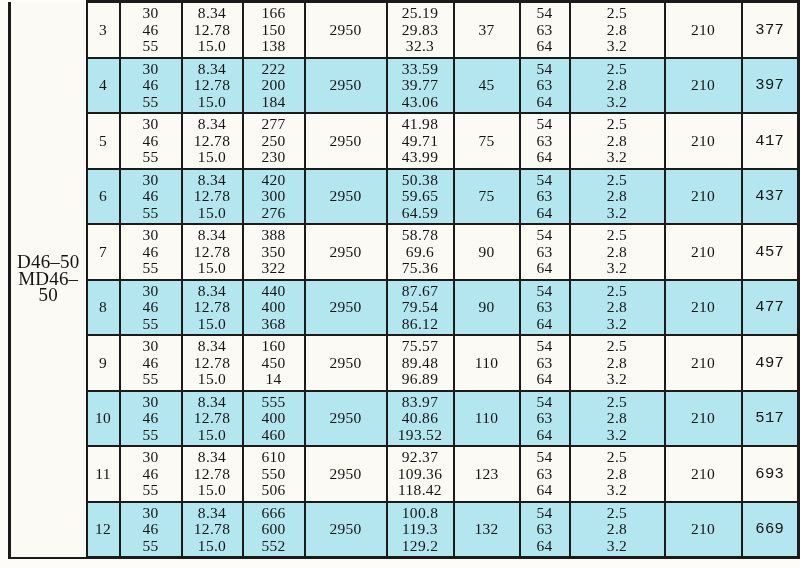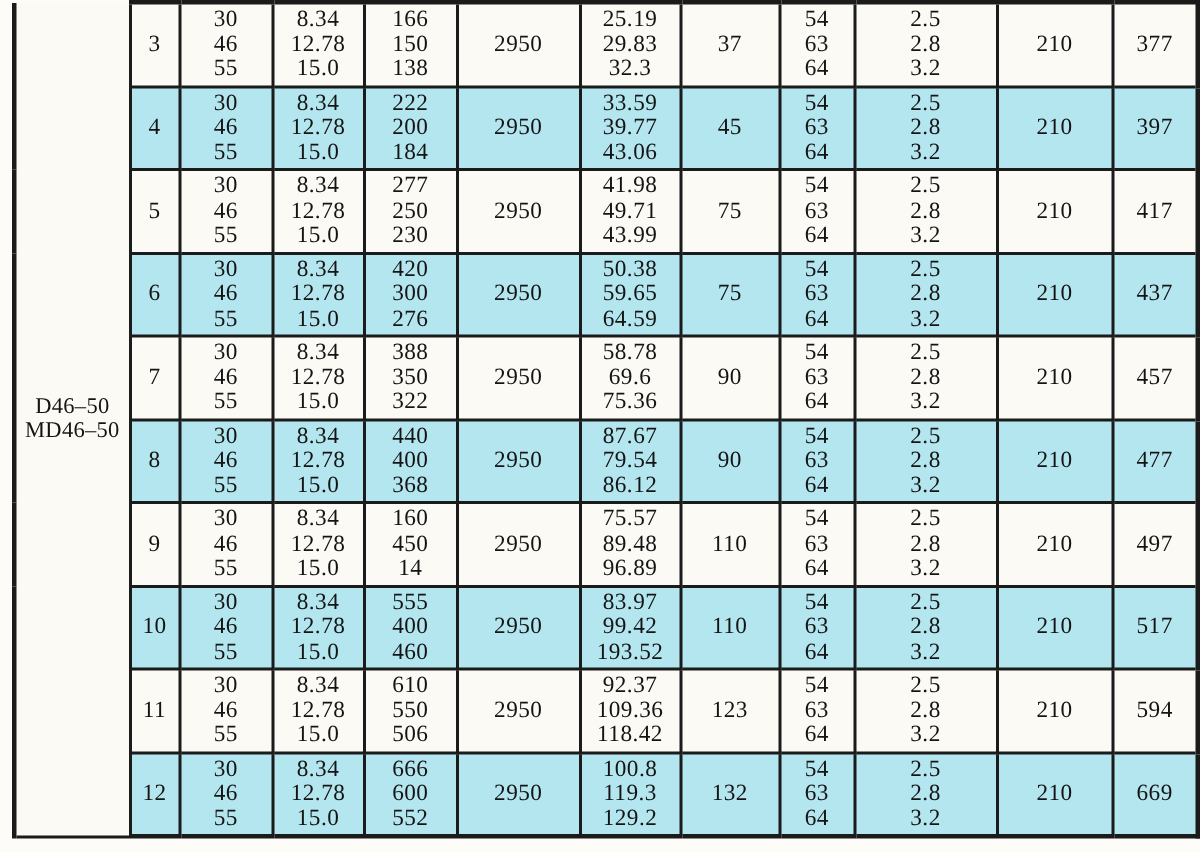--- a/index.html
+++ b/index.html
@@ -29,27 +29,27 @@
     line-height:16.5px;
     text-align:center;
     vertical-align:middle;
     padding:2px 0;
     letter-spacing:0.3px;
   }
   tr { height:54px; }
   tr:first-child { height:51px; }
   tr:first-child td { border-top-width:3px; }
   tr:last-child td { border-bottom-width:3px; }
-  td:last-child { border-right-width:3px; }
+  td:last-child { border-right-width:3px;font-family:Liberation Mono, monospace; }
   tr.hl td { background:var(--highlight, #b4e6f0); }
   td.model {
     background:var(--row, #fbfaf5) !important;
     border-top:none;
     border-left-width:3px;
-    font-size:15px;
+    font-size:19px;
     letter-spacing:0.2px;
     margin-left:45px;
   }
 </style>
 </head>
 <body>
 
 <div class="sheet">
   <table class="spec">
     <colgroup>
@@ -343,21 +343,21 @@
             <div>15.0</div>
           </td>
           <td>
             <div>555</div>
             <div>400</div>
             <div>460</div>
           </td>
           <td>2950</td>
           <td>
             <div>83.97</div>
-            <div>99.42</div>
+            <div>40.86</div>
             <div>193.52</div>
           </td>
           <td>110</td>
           <td>
             <div>54</div>
             <div>63</div>
             <div>64</div>
           </td>
           <td>
             <div>2.5</div>
@@ -395,21 +395,21 @@
             <div>54</div>
             <div>63</div>
             <div>64</div>
           </td>
           <td>
             <div>2.5</div>
             <div>2.8</div>
             <div>3.2</div>
           </td>
           <td>210</td>
-          <td>594</td>
+          <td>693</td>
         </tr>
         <tr class="hl">
           <td>12</td>
           <td>
             <div>30</div>
             <div>46</div>
             <div>55</div>
           </td>
           <td>
             <div>8.34</div>

